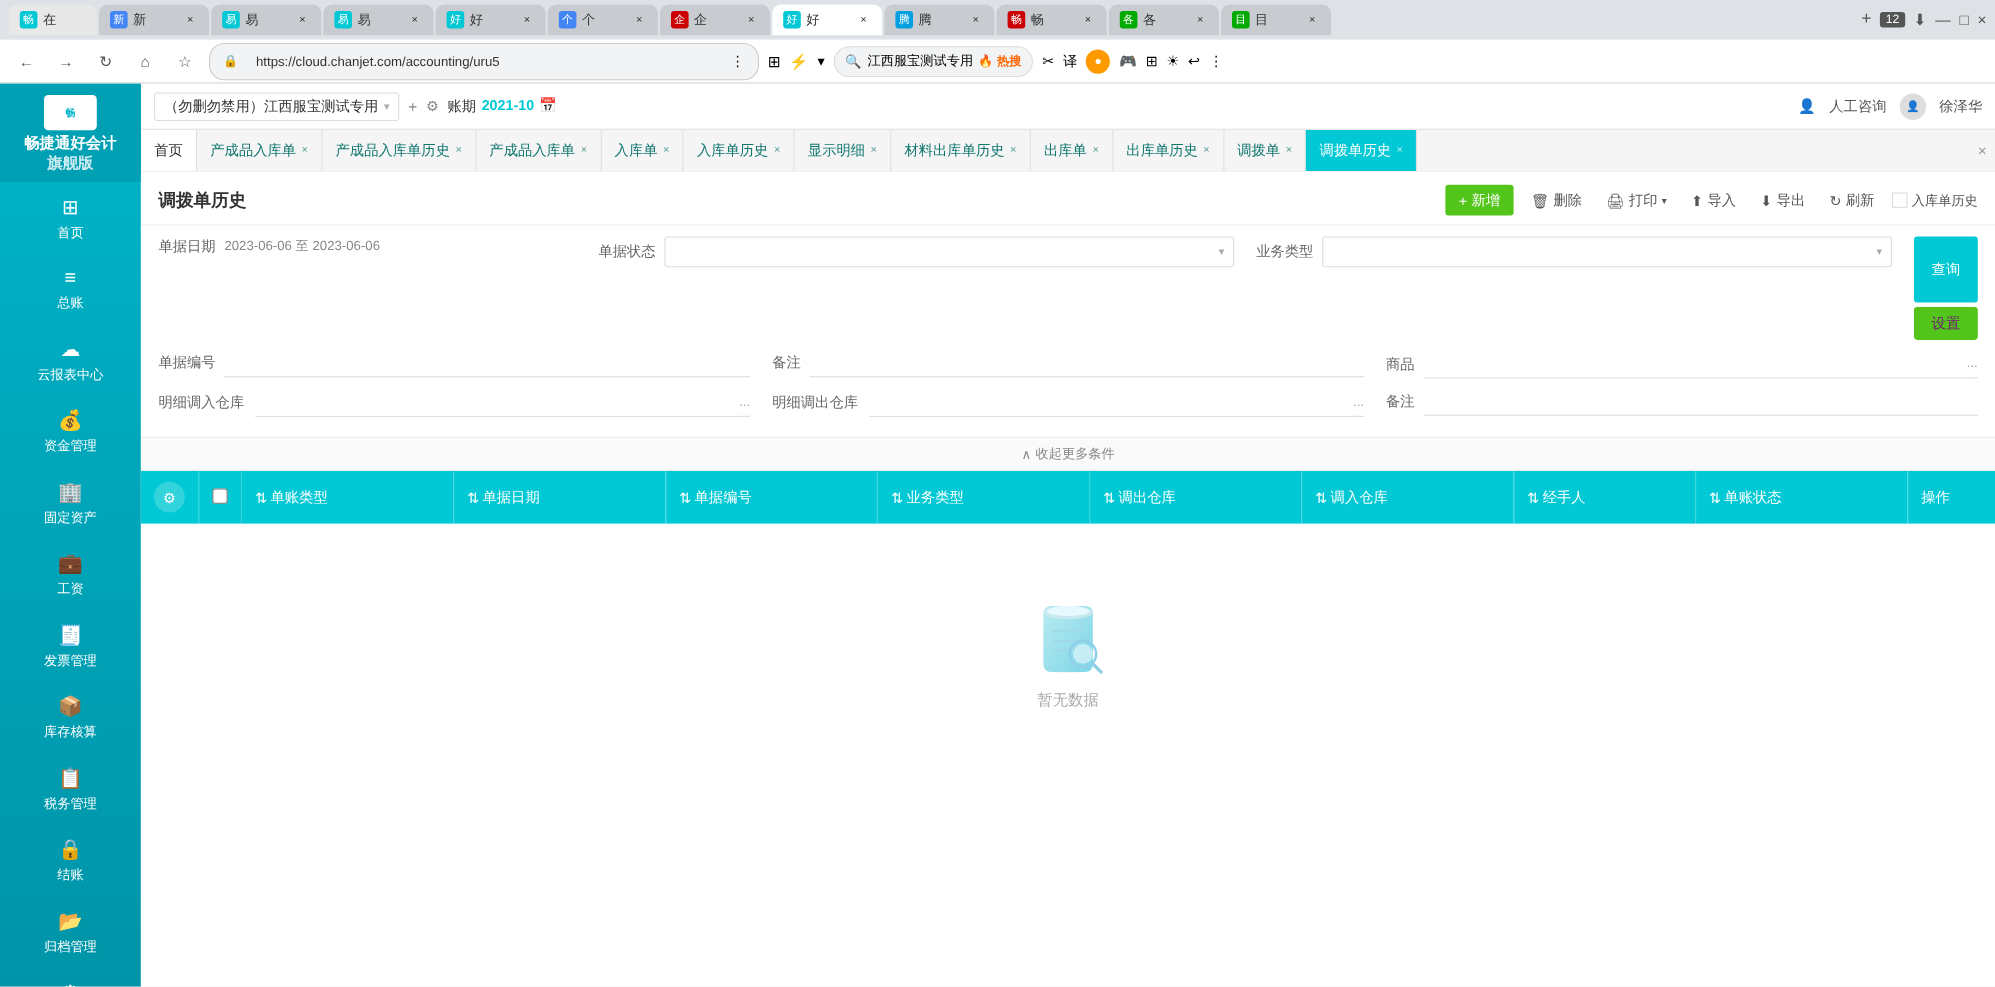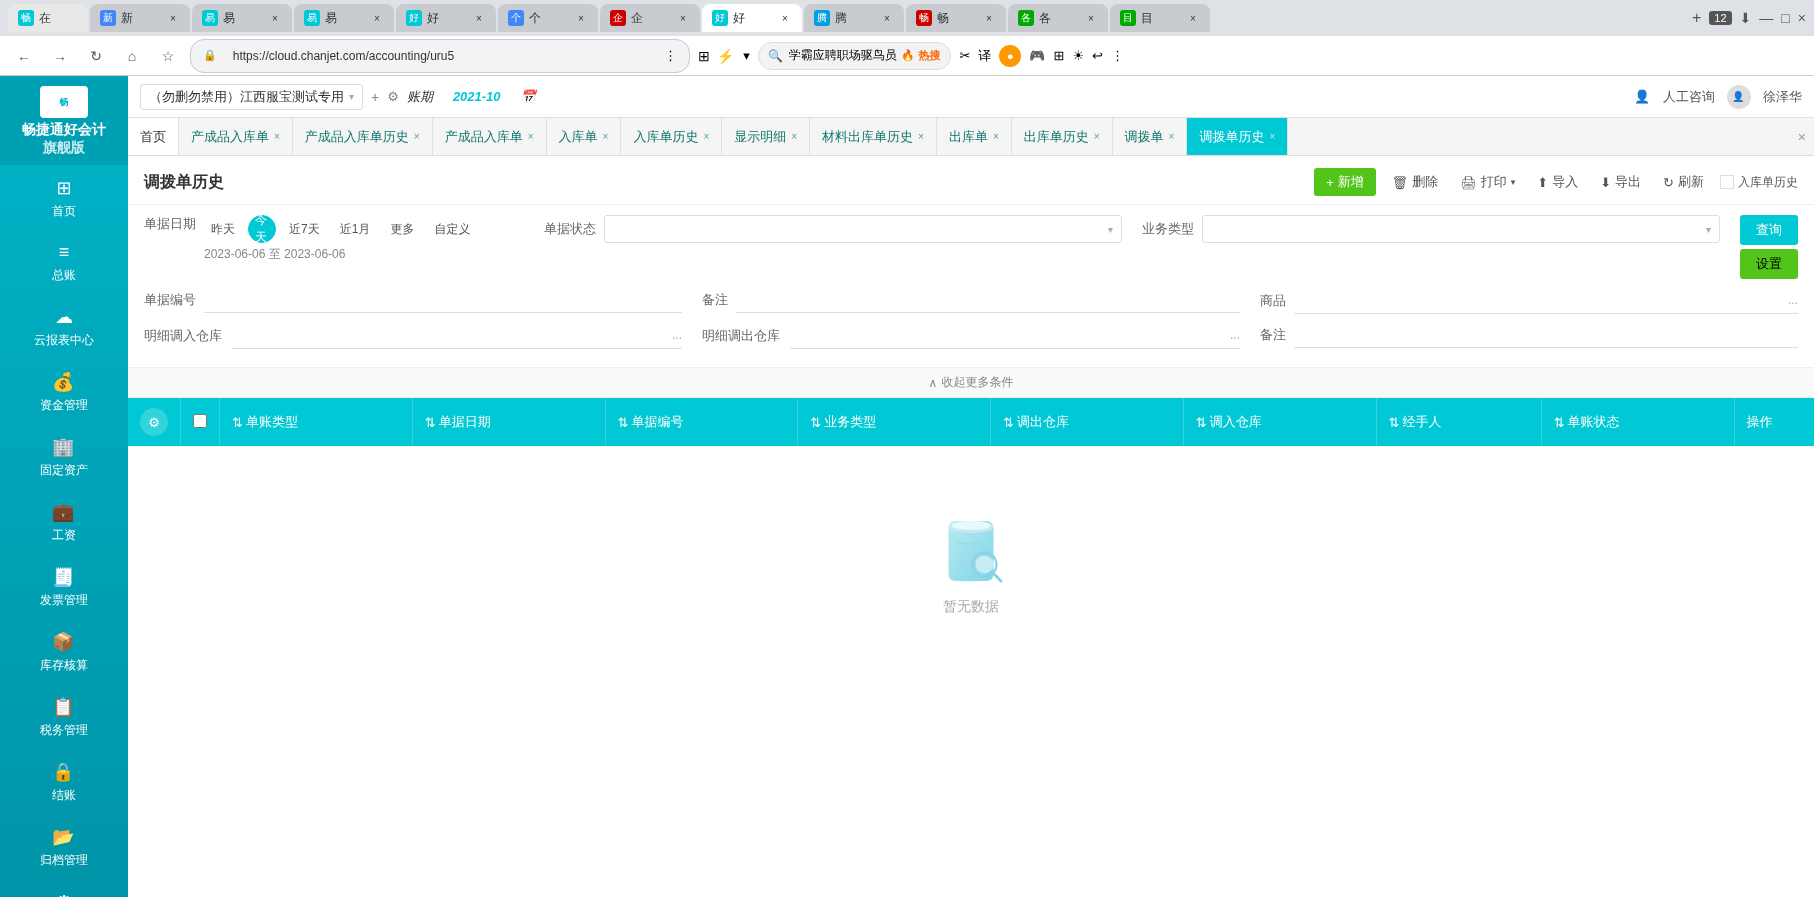--- a/index.html
+++ b/index.html
@@ -201,25 +201,24 @@
       gap: 5px;
       font-size: 13px;
       color: #333;
       cursor: pointer;
       border: 1px solid #ddd;
       border-radius: 3px;
       padding: 3px 8px;
     }
     .period-info {
       display: flex;
-      align-items: center;
-      gap: 20px;
+      align-items: flex-start;
+      gap: 5px;
       font-size: 13px;
       color: #333;
-      font-style: italic;
     }
     .top-bar-right {
       margin-left: auto;
       display: flex;
       align-items: center;
       gap: 12px;
       font-size: 13px;
       color: #555;
     }
 
@@ -332,27 +331,27 @@
     .date-range-text {
       font-size: 12px;
       color: #888;
     }
 
     .search-btn {
       background: #00c8d4;
       color: #fff;
       border: none;
       border-radius: 3px;
-      padding: 6px 16px;
+      padding: 21px 16px;
       font-size: 13px;
       cursor: pointer;
     }
     .settings-btn {
       background: #52c41a;
-      color: #000000;
+      color: #701a75;
       border: none;
       border-radius: 3px;
       padding: 6px 14px;
       font-size: 13px;
       cursor: pointer;
     }
     .btn-group {
       display: flex;
       flex-direction: column;
       gap: 4px;
@@ -577,21 +576,21 @@
     <div style="display:flex; align-items:center; gap:4px; background:#f1f3f4; border:1px solid #ccc; border-radius:14px; padding:2px 12px; flex:1; max-width:500px;">
       <span style="color:#0a0; font-size:11px;">🔒</span>
       <input class="address-input" style="flex: 1 1 0%; border: none; background: transparent; font-size: 12px; outline: none;" value="https://cloud.chanjet.com/accounting/uru5">
       <span style="cursor:pointer;">⋮</span>
     </div>
     <span style="cursor:pointer; font-size:14px;">⊞</span>
     <span style="cursor:pointer; font-size:14px;">⚡</span>
     <span style="cursor:pointer;">▾</span>
     <div class="search-bar-right">
       <span>🔍</span>
-      <span>学霸应聘职场驱鸟员</span>
+      <span>江西服宝测试专用</span>
       <span class="hot-tag">🔥 热搜</span>
     </div>
     <span style="cursor:pointer;">✂</span>
     <span style="cursor:pointer;">译</span>
     <span style="cursor:pointer; background:#f90; border-radius:50%; width:22px; height:22px; display:inline-flex; align-items:center; justify-content:center; color:#fff; font-size:11px;">●</span>
     <span style="cursor:pointer;">🎮</span>
     <span style="cursor:pointer;">⊞</span>
     <span style="cursor:pointer;">☀</span>
     <span style="cursor:pointer;">↩</span>
     <span style="cursor:pointer;">⋮</span>
@@ -770,28 +769,20 @@
         </div>
       </div>
 
       <div class="filter-section">
 
         <div class="filter-inline-row">
 
           <div style="display:flex; align-items:flex-start; gap:8px; min-width:380px;">
             <span class="filter-group-label">单据日期</span>
             <div style="display:flex; flex-direction:column; gap:3px;">
-              <div class="date-filters">
-                <span class="date-btn">昨天</span>
-                <span class="date-btn active">今天</span>
-                <span class="date-btn">近7天</span>
-                <span class="date-btn">近1月</span>
-                <span class="date-btn">更多</span>
-                <span class="date-btn">自定义</span>
-              </div>
               <span class="date-range-text">2023-06-06 至 2023-06-06</span>
             </div>
           </div>
 
           <div class="filter-group">
             <span class="filter-group-label">单据状态</span>
             <div class="filter-dropdown">
               <span></span>
               <span class="spacer"></span>
               <span style="color:#aaa; font-size:10px;">▾</span>

